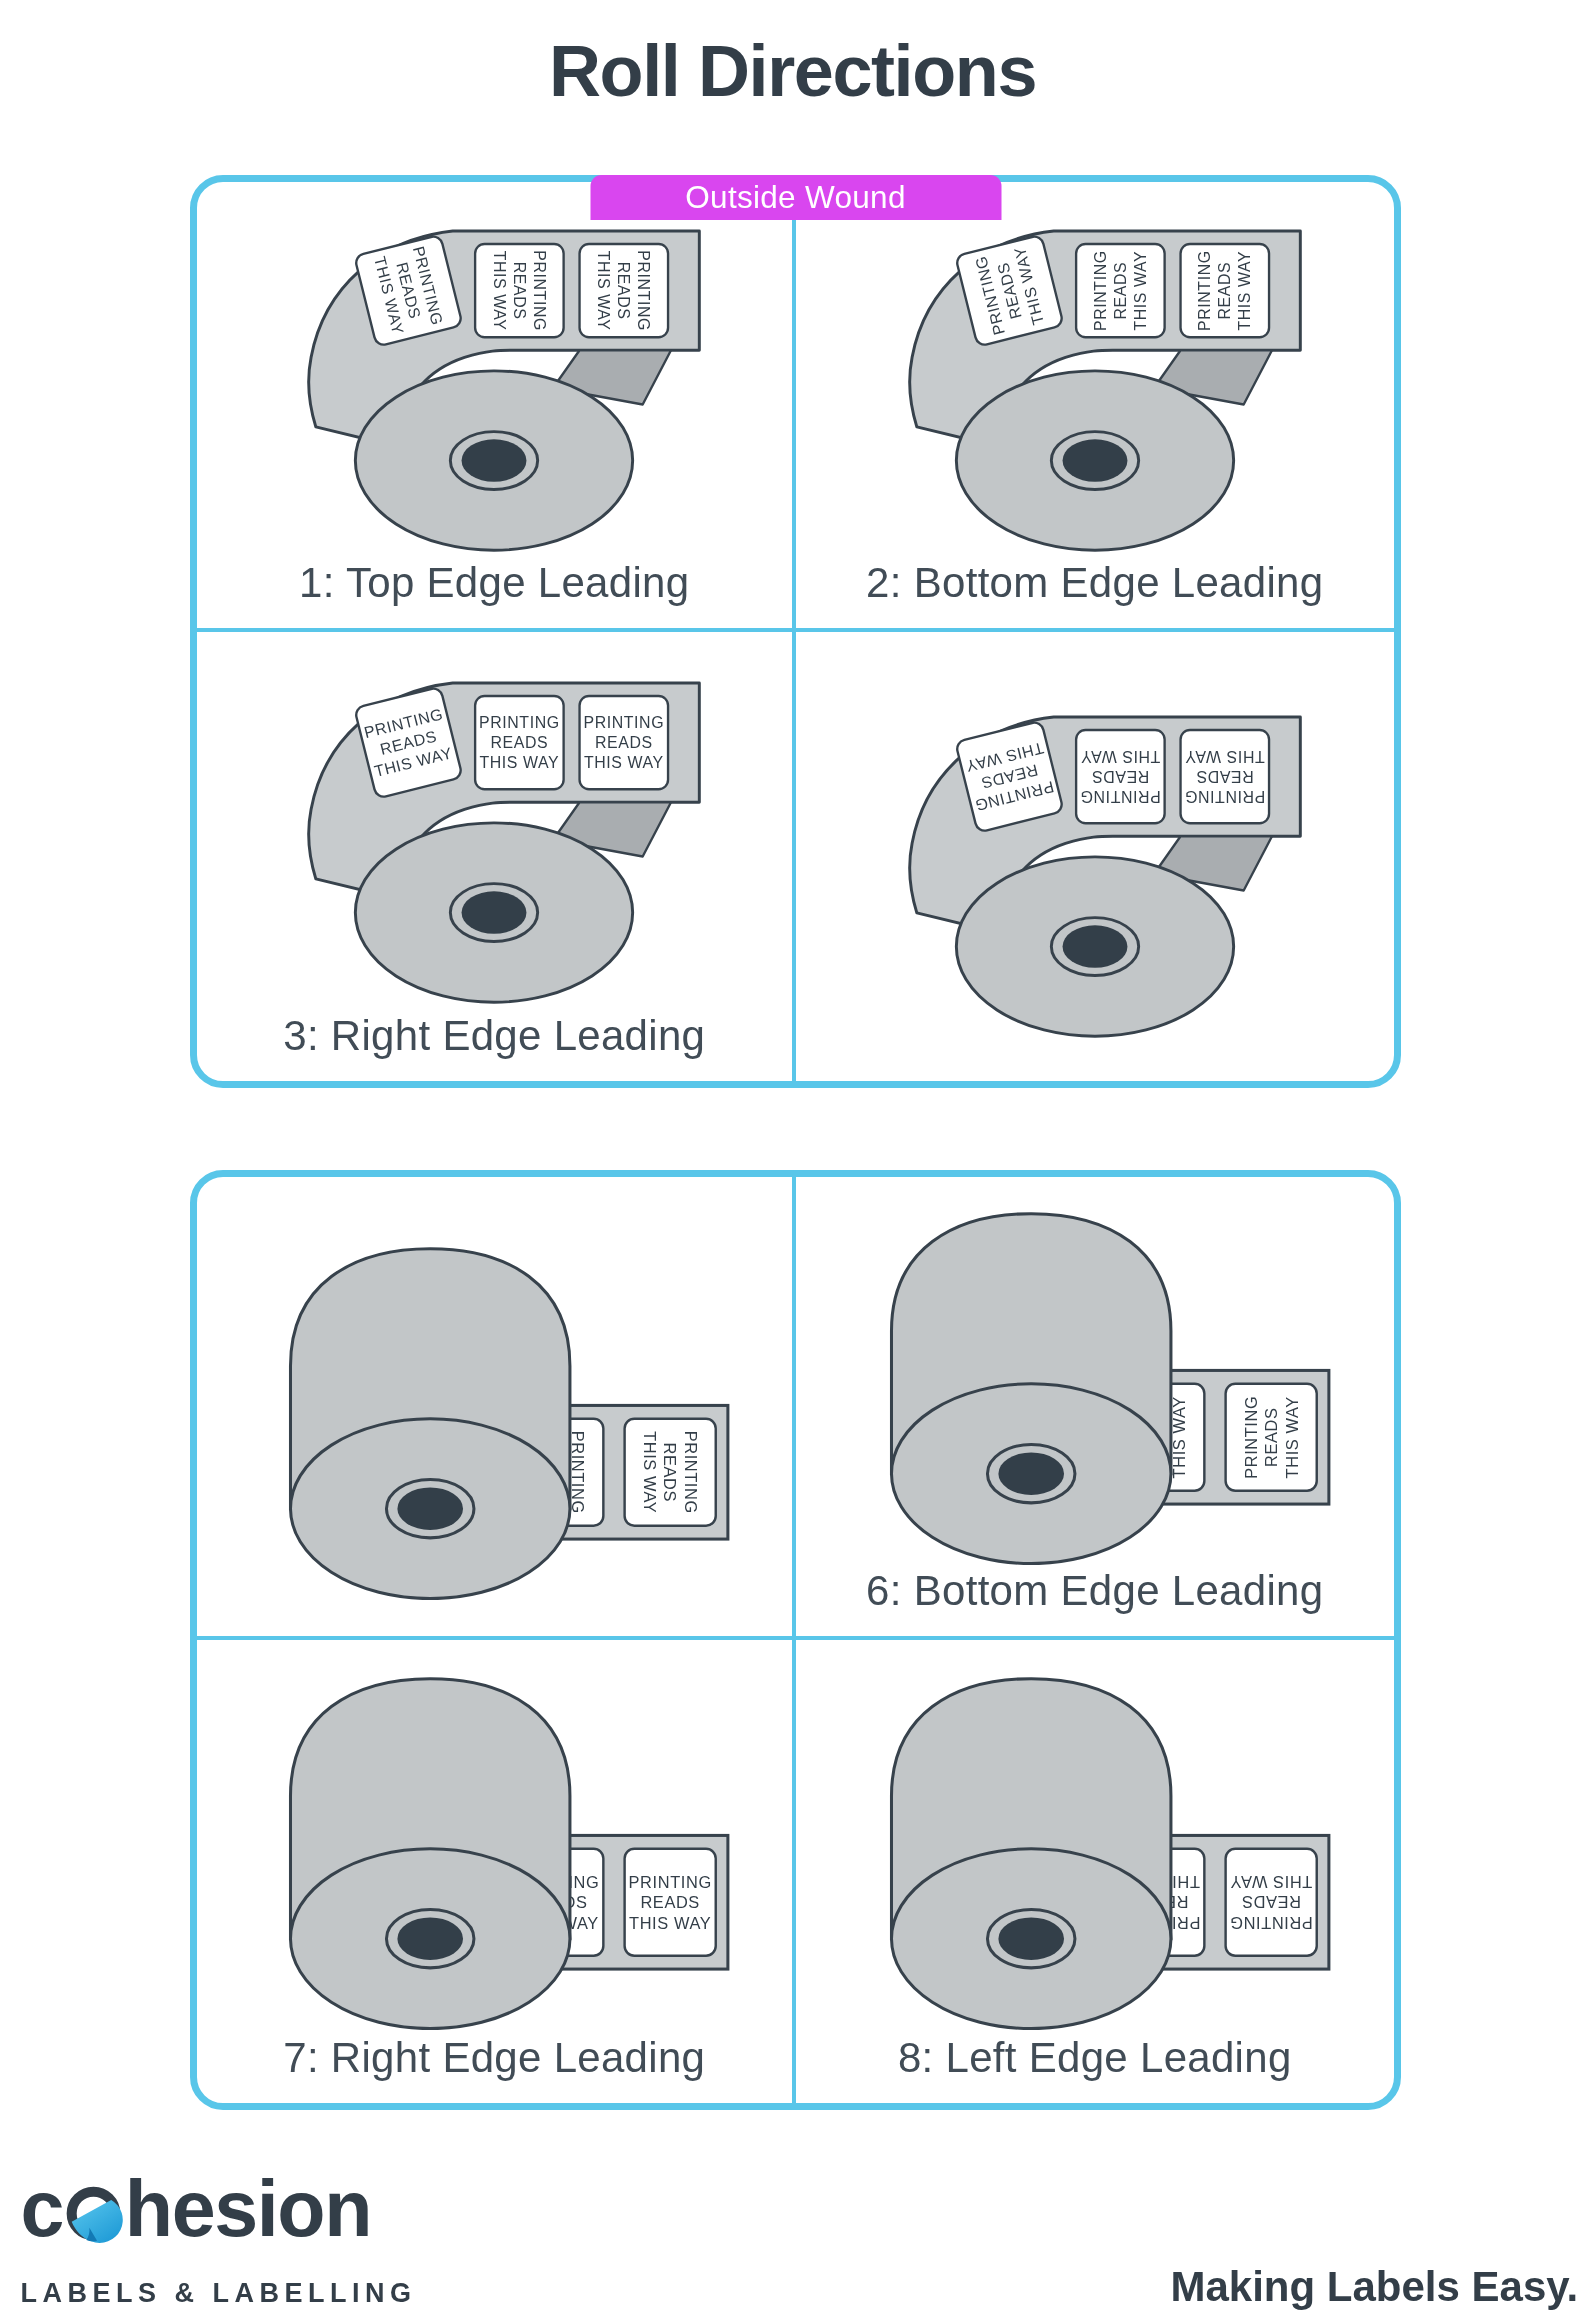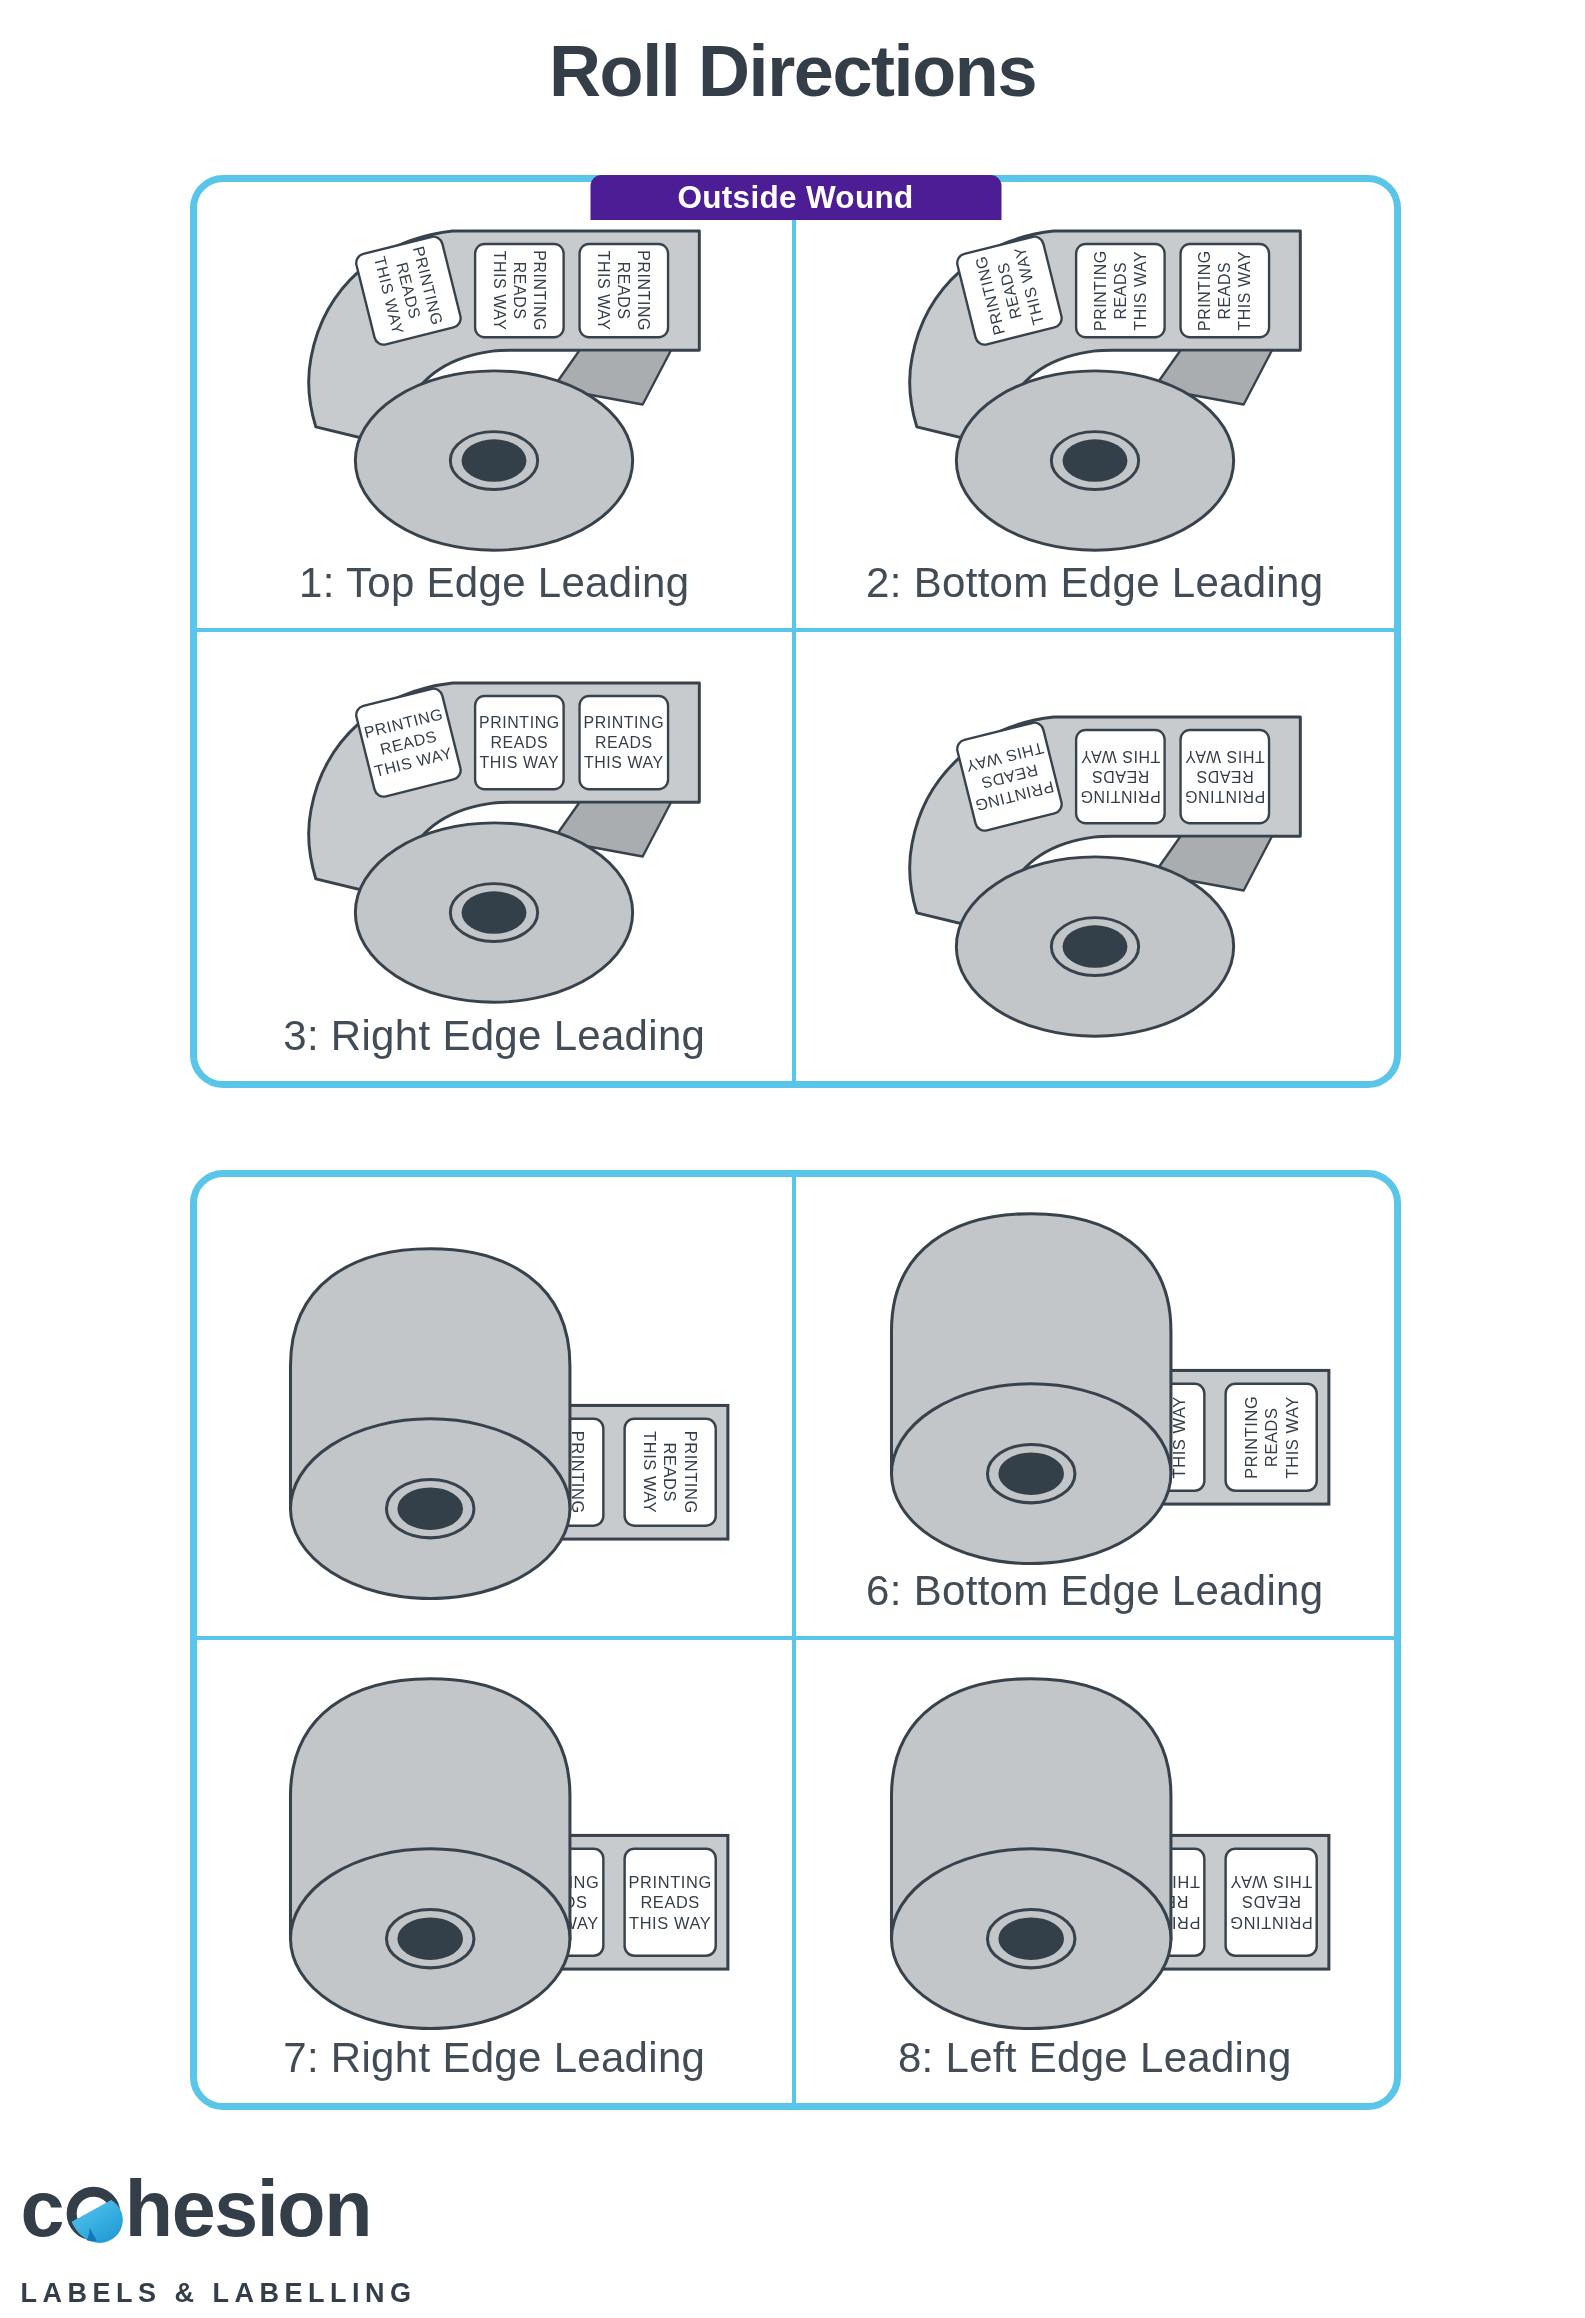--- a/index.html
+++ b/index.html
@@ -4,22 +4,22 @@
 <style>
   html,body{margin:0;padding:0;background:#ffffff;}
   .page{position:relative;width:1585px;height:2319px;background:#ffffff;overflow:hidden;
         font-family:"Liberation Sans",sans-serif;}
   .title{margin:0;padding-top:30px;text-align:center;font-size:72px;font-weight:700;
          letter-spacing:-1.4px;color:#333e48;}
   .section{position:relative;width:1211px;margin-left:190px;}
   .section.outside{margin-top:63px;}
   .section.inside{margin-top:82px;}
   .badge{position:absolute;left:50%;transform:translateX(-50%);top:0;width:411px;height:45px;
-         background:#4c1d95;border-radius:11px 11px 0 0;color:#ffffff;font-size:31.5px;
-         font-weight:700;text-align:center;line-height:45px;letter-spacing:0.3px;z-index:3;}
+         background:#d946ef;border-radius:11px 11px 0 0;color:#ffffff;font-size:31.5px;
+         font-weight:400;text-align:center;line-height:45px;letter-spacing:0.3px;z-index:3;}
   .panel{position:relative;margin-top:44px;border:7.5px solid #59c6e9;border-radius:33px;
          background:#ffffff;}
   .panel.outside-p{height:899px;}
   .panel.inside-p{height:926px;}
   .grid{display:grid;width:100%;height:100%;grid-template-columns:1fr 1fr;grid-template-rows:1fr 1fr;
         border-radius:26px;overflow:hidden;}
   .cell{display:flex;flex-direction:column;align-items:center;}
   .cell.c0{border-right:4.1px solid #59c6e9;border-bottom:4.1px solid #59c6e9;}
   .cell.c1{border-bottom:4.1px solid #59c6e9;}
   .cell.c2{border-right:4.1px solid #59c6e9;}
@@ -329,15 +329,16 @@
           </linearGradient>
         </defs>
         <circle cx="50" cy="50" r="37" fill="none" stroke="#333e48" stroke-width="17"></circle>
         <path d="M 13 64 L 80 27 A 39 39 0 0 1 46 97 C 31 92 19 79 13 64 Z" fill="url(#peelGrad)"></path>
         <path d="M 38 95 C 42 88 44 82 43 74 L 56 96 C 50 98 43 97 38 95 Z" fill="#1379b4"></path>
       </svg>
       <span>hesion</span>
     </div>
     <div class="logo-sub">LABELS &amp; LABELLING</div>
   </div>
+  <div class="tagline">Making Labels Easy.</div>
 
 </div>
 
 
 </body></html>

